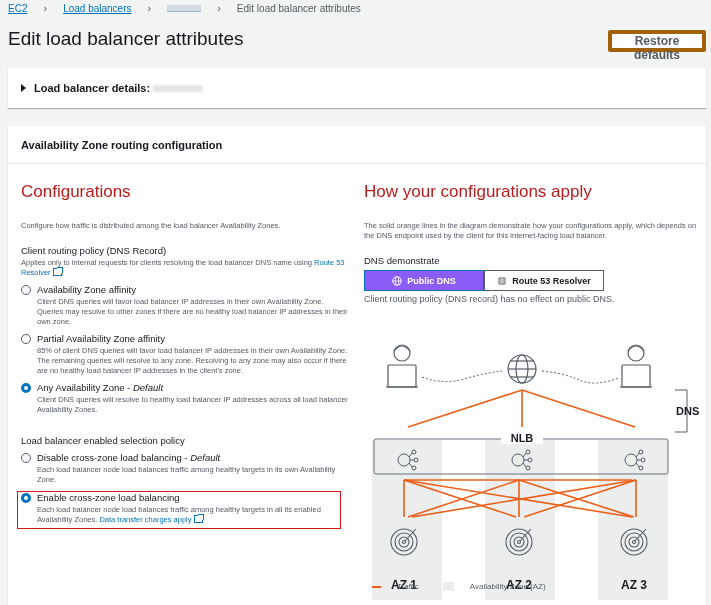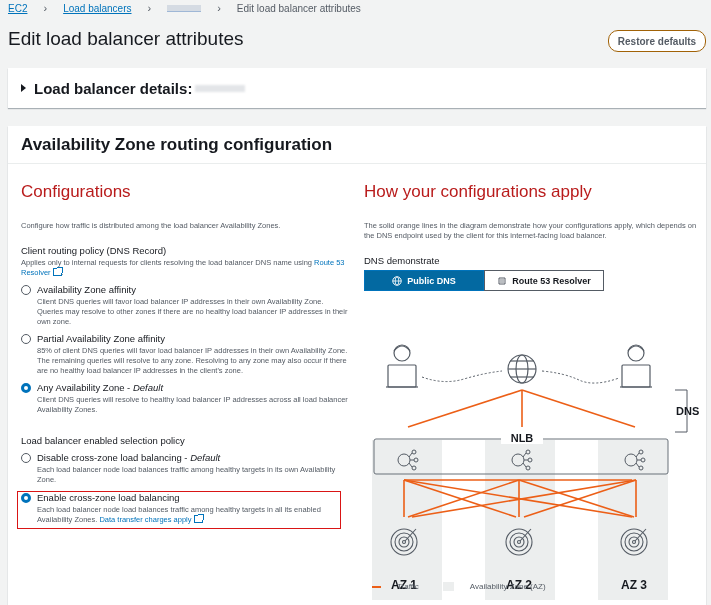--- a/index.html
+++ b/index.html
@@ -7,30 +7,30 @@
   body { background: #f2f3f3; font-family: "Liberation Sans", sans-serif; color: #16191f; position: relative; }
 
   .breadcrumb { position: absolute; left: 8px; top: 2px; font-size: 10px; display: flex; align-items: center; gap: 16px; white-space: nowrap; }
   .breadcrumb a { color: #0073bb; text-decoration: underline; }
   .breadcrumb .sep { color: #545b64; font-size: 11px; }
   .breadcrumb .blurred { display: inline-block; width: 34px; height: 7px; background: #d5dbe3; border-bottom: 1px solid #9fb7d6; }
   .breadcrumb .current { color: #545b64; }
 
   .page-title { position: absolute; left: 8px; top: 28px; font-size: 19px; font-weight: normal; color: #16191f; }
 
-  .btn-restore { position: absolute; left: 608px; top: 30px; width: 98px; height: 22px; background: #fff; border: 1px solid #a16207; border-radius: 10px; font-family: "Liberation Sans", sans-serif; font-size: 10px; font-weight: bold; color: #545b64; cursor: pointer; }
+  .btn-restore { position: absolute; left: 608px; top: 30px; width: 98px; height: 22px; background: #fff; border: 4px solid #a16207; border-radius: 2px; font-family: "Liberation Sans", sans-serif; font-size: 12px; font-weight: bold; color: #545b64; cursor: pointer; }
 
   .panel { position: absolute; left: 8px; background: #fff; box-shadow: 0 1px 1px rgba(0,22,40,0.3); }
   .panel-details { top: 68px; width: 698px; height: 40px; }
-  .details-header { display: flex; align-items: center; height: 40px; padding-left: 13px; font-size: 15px; font-weight: bold; cursor: pointer; }
+  .details-header { display: flex; align-items: center; height: 40px; padding-left: 13px; font-size: 11px; font-weight: bold; cursor: pointer; }
   .details-header .caret { width: 0; height: 0; border-top: 4px solid transparent; border-bottom: 4px solid transparent; border-left: 5px solid #16191f; margin-right: 8px; }
   .details-header .blurred { display: inline-block; width: 50px; height: 7px; background: #e3e5e8; margin-left: 3px; filter: blur(1px); }
 
   .panel-az { top: 126px; width: 698px; height: 485px; }
-  .az-header { height: 38px; display: flex; align-items: center; padding-left: 13px; font-size: 17px; font-weight: bold; border-bottom: 1px solid #eaeded; }
+  .az-header { height: 38px; display: flex; align-items: center; padding-left: 13px; font-size: 11px; font-weight: bold; border-bottom: 1px solid #eaeded; }
 
   .col-left { position: absolute; left: 13px; top: 56px; width: 330px; }
   .col-right { position: absolute; left: 356px; top: 56px; width: 335px; }
 
   .h-section { font-size: 17px; color: #b91c1c; margin-bottom: 19px; }
   .desc { font-size: 7.5px; color: #545b64; line-height: 10px; }
   .label { font-size: 9.5px; color: #16191f; margin-top: 14px; margin-bottom: 2px; }
   .link { color: #0073bb; }
   .ext-icon { display: inline-block; width: 9px; height: 8px; border: 1.3px solid #0073bb; position: relative; vertical-align: -1px; margin-left: 2px; }
   .ext-icon::after { content: ""; position: absolute; right: -2px; top: -2px; width: 5px; height: 5px; border-top: 1.3px solid #0073bb; border-right: 1.3px solid #0073bb; background: #fff; }
@@ -41,21 +41,21 @@
   .radio-text .rt { font-size: 9.5px; color: #16191f; }
   .radio-text .rt i { font-style: italic; }
   .radio-text .desc { margin-top: 2px; }
 
   .targets-label { margin-top: 20px; }
   .highlight-box { border: 1.5px solid #d91515; padding: 0 4px 3px 3px; margin-left: -4px; width: 324px; margin-top: 6px; }
   .highlight-box .radio-row { margin-top: 0; }
 
   .seg { display: flex; margin-top: 4px; width: 240px; height: 21px; }
   .seg-btn { flex: 1; display: flex; align-items: center; justify-content: center; font-size: 9px; font-weight: bold; border: 1px solid #545b64; cursor: pointer; gap: 5px; }
-  .seg-btn.active { background: #0369a1; color: #fff; border-color: #0073bb; }
+  .seg-btn.active { background: #8b5cf6; color: #fff; border-color: #0073bb; }
   .seg-btn.inactive { background: #fff; color: #16191f; }
   .note { font-size: 9px; color: #545b64; margin-top: 3px; }
 
   .diagram { position: absolute; left: 0; top: 135px; width: 345px; height: 290px; }
   .legend { position: absolute; left: 8px; top: 400px; display: flex; align-items: center; font-size: 8px; color: #545b64; gap: 16px; }
   .legend .line { width: 9px; height: 2px; background: #ec5f17; }
   .legend .box { width: 11px; height: 9px; background: #eceeee; margin-left: 8px; }
 </style>
 </head>
 <body>
@@ -153,20 +153,21 @@
       </div>
       <div class="seg-btn inactive">
         <svg width="10" height="10" viewBox="0 0 10 10">
             <path d="M2 2 H8 V8 H2 Z" fill="none" stroke="#545b64" stroke-width="1"></path>
             <line x1="3" y1="4" x2="7" y2="4" stroke="#545b64" stroke-width="0.8"></line>
             <line x1="3" y1="6" x2="7" y2="6" stroke="#545b64" stroke-width="0.8"></line>
           </svg>
         <span>Route 53 Resolver</span>
       </div>
     </div>
+    <div class="note">Client routing policy (DNS record) has no effect on public DNS.</div>
 
     <svg class="diagram" viewBox="0 0 345 290">
 
       <rect x="8" y="123" width="70" height="160" fill="#eceeee"></rect>
       <rect x="121" y="123" width="70" height="160" fill="#eceeee"></rect>
       <rect x="234" y="123" width="70" height="160" fill="#eceeee"></rect>
 
       <g stroke="#545b64" fill="none" stroke-width="1.2">
         <circle cx="38" cy="36" r="8"></circle>
         <path d="M30 34 Q38 24 46 34"></path>

